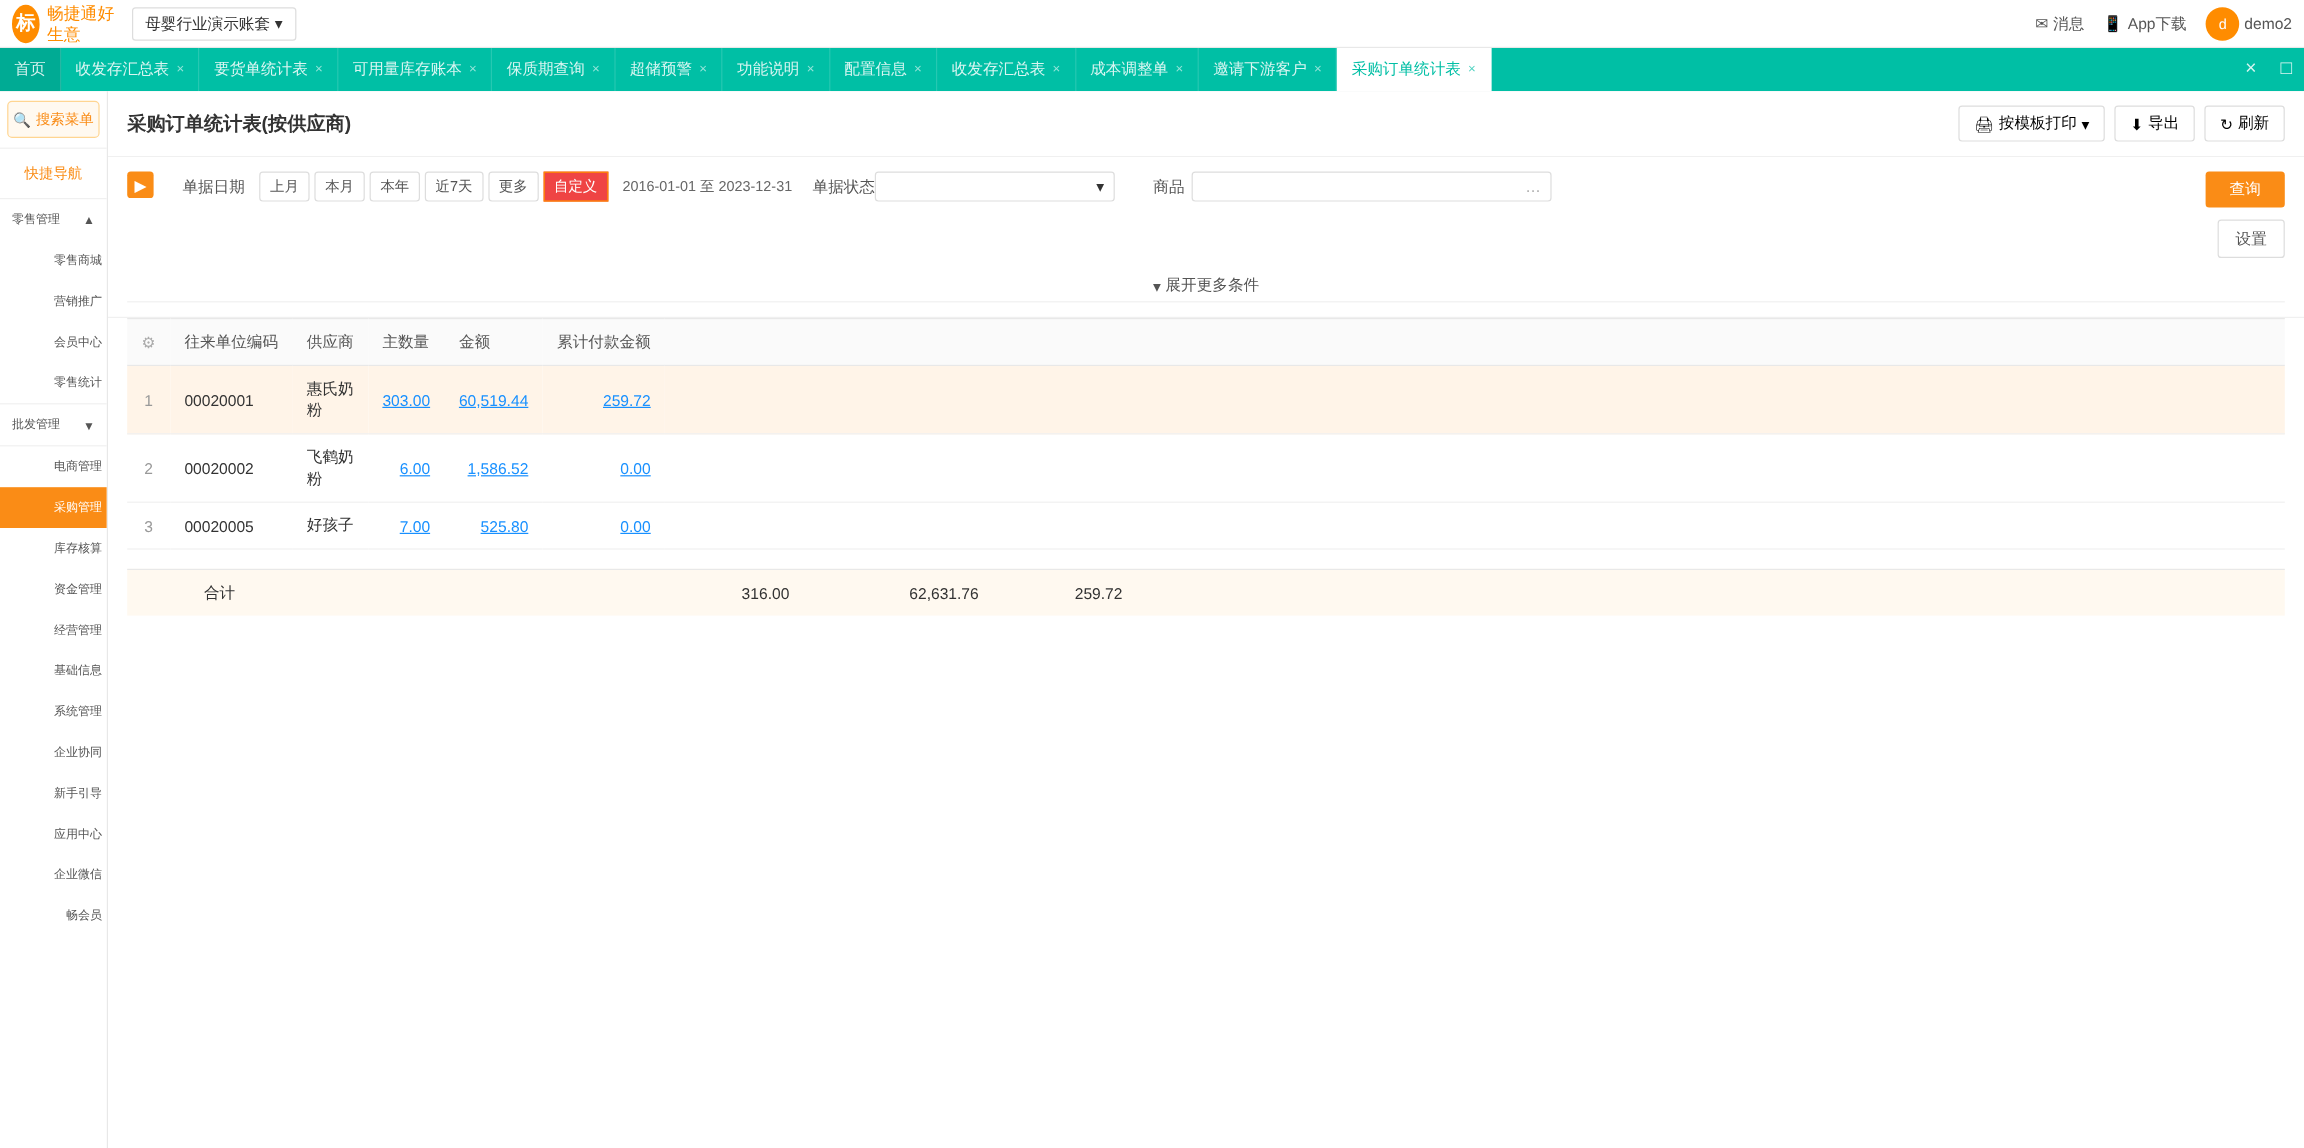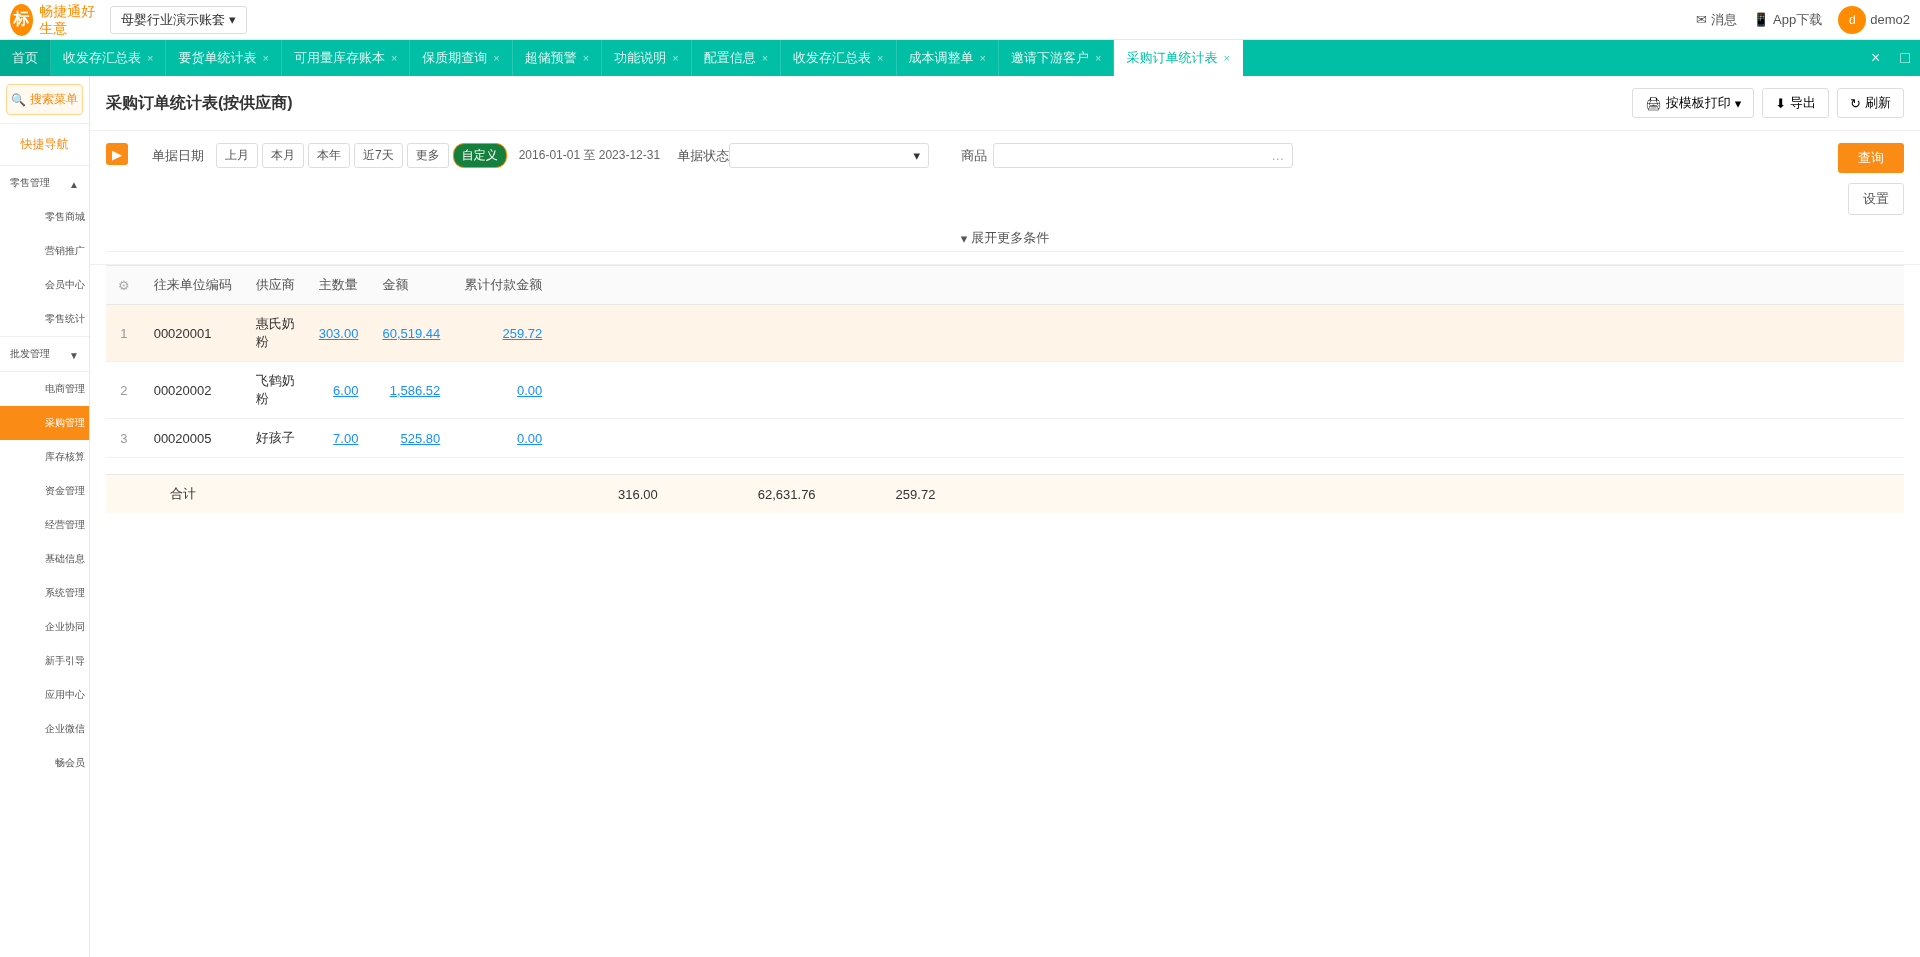--- a/index.html
+++ b/index.html
@@ -49,21 +49,21 @@
     .btn-print { display: flex; align-items: center; gap: 4px; padding: 5px 12px; border: 1px solid #ddd; border-radius: 3px; cursor: pointer; font-size: 13px; background: #fff; }
     .btn-export { display: flex; align-items: center; gap: 4px; padding: 5px 12px; border: 1px solid #ddd; border-radius: 3px; cursor: pointer; font-size: 13px; background: #fff; }
     .btn-refresh { display: flex; align-items: center; gap: 4px; padding: 5px 12px; border: 1px solid #ddd; border-radius: 3px; cursor: pointer; font-size: 13px; background: #fff; }
 
     
     .filter-area { padding: 12px 16px; background: #fff; border-bottom: 1px solid #f0f0f0; }
     .filter-row { display: flex; align-items: center; gap: 12px; flex-wrap: wrap; }
     .filter-label { font-size: 13px; color: #555; white-space: nowrap; }
     .filter-date-btns { display: flex; gap: 4px; }
     .date-btn { padding: 3px 8px; border: 1px solid #ddd; border-radius: 3px; cursor: pointer; font-size: 12px; background: #fff; color: #555; }
-    .date-btn.custom { background: #15803d; color: white; border-color: #ff8c00; border-radius: 11px; }
+    .date-btn.custom { background: #ef4444; color: white; border-color: #ff8c00; border-radius: 0; }
     .date-range { font-size: 12px; color: #666; }
     .filter-status { display: flex; align-items: center; gap: 0; margin-left: 5px; }
     .filter-select { display: flex; align-items: center; gap: 4px; border: 1px solid #ddd; border-radius: 3px; padding: 4px 8px; min-width: 200px; cursor: pointer; background: #fff; }
     .filter-goods { display: flex; align-items: center; gap: 6px; margin-left: 20px; }
     .filter-goods-input { display: flex; align-items: center; border: 1px solid #ddd; border-radius: 3px; padding: 4px 8px; min-width: 300px; cursor: pointer; background: #fff; }
     .expand-more { display: flex; align-items: center; justify-content: center; gap: 4px; cursor: pointer; color: #555; font-size: 13px; margin-top: 8px; }
     .btn-query { padding: 6px 20px; background: #fa8c16; color: white; border: none; border-radius: 3px; cursor: pointer; font-size: 13px; }
     .btn-settings { padding: 6px 14px; background: #fff; color: #555; border: 1px solid #ddd; border-radius: 3px; cursor: pointer; font-size: 13px; margin-top: 4px; }
 
     

